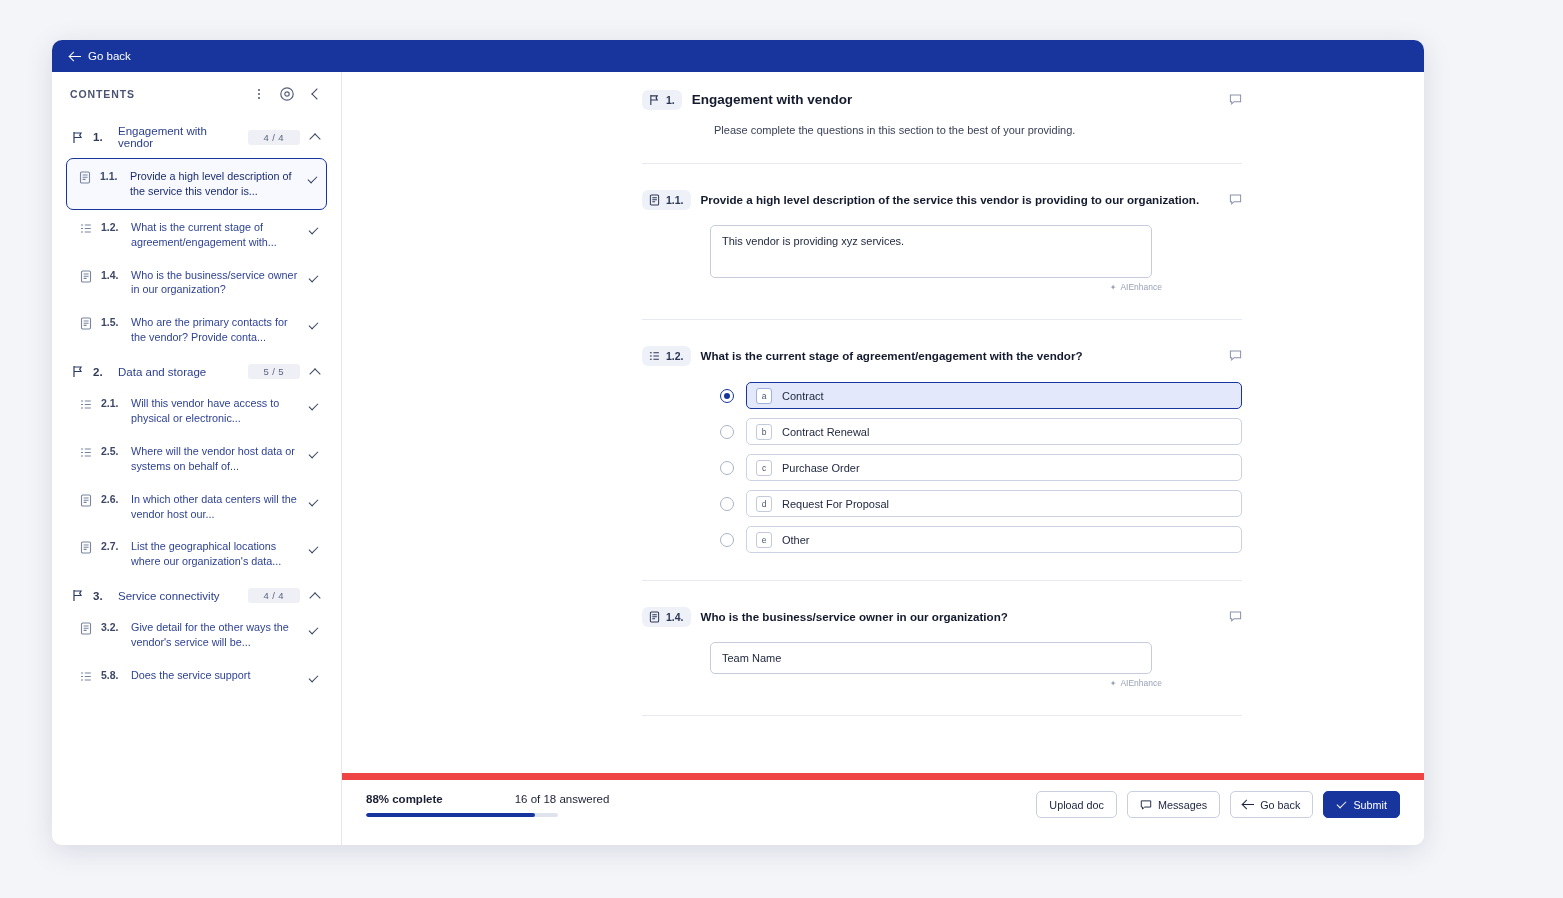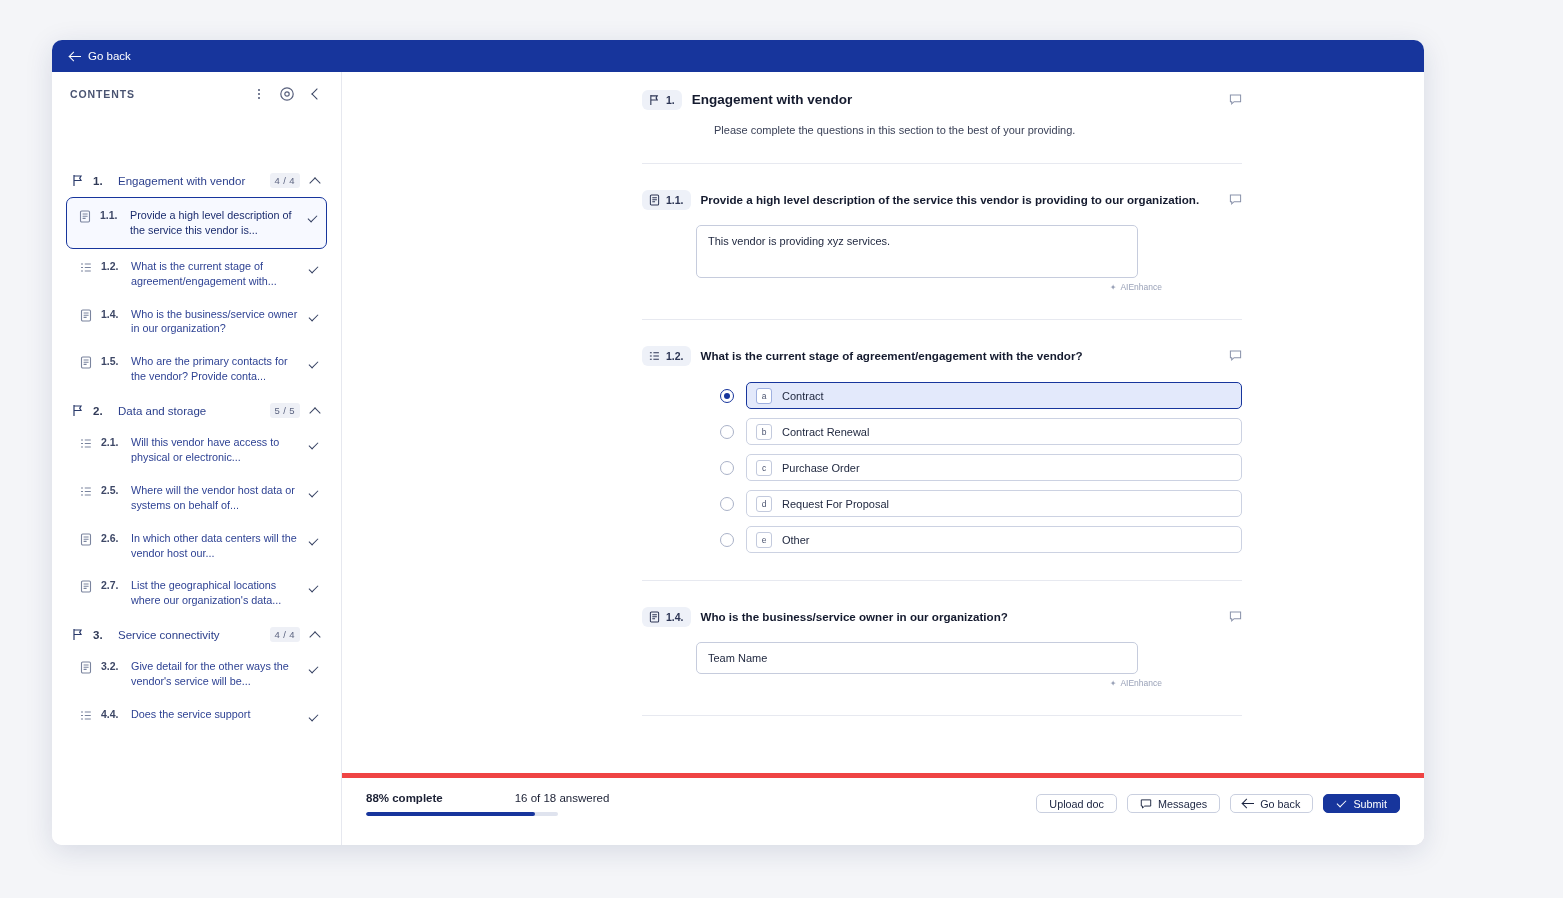--- a/index.html
+++ b/index.html
@@ -51,21 +51,20 @@
   .body-row { flex: 1; display: flex; min-height: 0; }
 
   
   .sidebar {
     width: 290px;
     flex: 0 0 290px;
     background: #ffffff;
     border-right: 1px solid #e6e8ef;
     display: flex; flex-direction: column;
     min-height: 0;
-    gap: 48px;
   }
   .sidebar-header {
     height: 44px; flex: 0 0 44px;
     display: flex; align-items: center;
     padding: 0 16px 0 18px;
     gap: 8px;
   }
   .sidebar-title {
     font-size: 10.5px; letter-spacing: 0.9px;
     color: #4a5472; font-weight: 600; flex: 1;
@@ -82,21 +81,21 @@
   .section-row {
     display: flex; align-items: center; gap: 9px;
     padding: 9px 6px 9px 6px;
     cursor: pointer;
   }
   .flag-ico { color: #2a3a6b; display: flex; }
   .sec-num { font-size: 11.5px; color: #303a57; font-weight: 600; width: 16px;}
   .sec-label { font-size: 11.5px; color: #2b3f8c; flex: 1; }
   .sec-count {
     font-size: 9.5px; color: #5c6480; background: #eef0f6;
-    border-radius: 3px; padding: 2px 5px; letter-spacing: .4px;
+    border-radius: 3px; padding: 2px 16px; letter-spacing: .4px;
   }
   .chev {
     width: 12px; height: 12px; position: relative; color: #3a4563;
   }
   .chev::after {
     content: ""; position: absolute; left: 2px; top: 4px;
     width: 7px; height: 7px;
     border-left: 1.4px solid currentColor; border-top: 1.4px solid currentColor;
     transform: rotate(45deg);
   }
@@ -151,21 +150,21 @@
   .sec-title { font-size: 13.5px; font-weight: 700; color: #141a2e; padding-top: 2px;}
   .sec-desc { font-size: 11px; color: #3a4157; margin: 14px 0 0 72px; }
   .divider { height: 1px; background: #e7e9f0; margin: 27px 0 0 0; }
 
   .q-block { padding-top: 26px; position: relative; }
   .q-head { display: flex; align-items: flex-start; gap: 10px; }
   .q-title { font-size: 11.6px; font-weight: 700; color: #141a2e; padding-top: 3px; flex:1;}
   .comment-ico { color: #8a93ab; flex: 0 0 auto; margin-top: 2px; }
 
   .answer-box {
-    margin: 15px 0 0 54px;
+    margin: 15px 0 0 68px;
     width: 442px;
     border: 1px solid #c6ccdd;
     border-radius: 5px;
     padding: 9px 11px;
     font-size: 11px; color: #222a41;
     position: relative;
     background: #fff;
   }
   .answer-box.tall { height: 53px; }
   .ai-enhance {
@@ -199,38 +198,38 @@
   .opt-key {
     width: 16px; height: 16px; border: 1px solid #c3cadd; border-radius: 3px;
     display: flex; align-items: center; justify-content: center;
     font-size: 8.5px; color: #4b5470; background: #fff;
   }
   .opt-box.sel .opt-key { border-color: #9fb0e0; }
 
   
   .footer {
     height: 72px; flex: 0 0 72px;
-    border-top: 5px solid #ef4444;
+    border-top: 7px solid #ef4444;
     display: flex; align-items: center;
     padding: 0 24px 16px 24px;
     background: #fff;
   }
   .progress-wrap { width: 360px; }
   .progress-line { display: flex; align-items: baseline; gap: 72px; }
   .pct { font-size: 11.5px; color: #1b2034; font-weight: 700; }
   .answered { font-size: 11.5px; color: #1b2034; }
   .bar {
     margin-top: 8px; width: 192px; height: 4px;
     background: #dfe3ee; border-radius: 2px; overflow: hidden;
   }
   .bar > i { display: block; height: 100%; background: #17359c; border-radius: 2px; }
   .footer-spacer { flex: 1; }
   .btns { display: flex; gap: 10px; align-items: center; }
   .btn {
-    height: 19px; border: 1px solid #c9cfdf; border-radius: 5px;
+    height: 27px; border: 1px solid #c9cfdf; border-radius: 5px;
     background: #fff; color: #1b2440; font-size: 10.8px;
     display: flex; align-items: center; gap: 6px;
     padding: 0 12px; cursor: pointer; white-space: nowrap;
   }
   .btn.primary { background: #17359c; border-color: #17359c; color: #fff; justify-content: center; }
   .mini-ico { display: inline-flex; }
 </style>
 </head>
 <body>
 
@@ -404,21 +403,21 @@
           <span class="q-num">3.2.</span>
           <span class="q-text">Give detail for the other ways the vendor's service will be...</span>
           <span class="q-check"><span class="check-ico"></span></span>
         </div>
         <div class="q-item">
           <span class="q-ico">
             <svg width="12" height="13" viewBox="0 0 12 13" fill="none" stroke="currentColor" stroke-width="1.1">
                 <path d="M1 3h2M1 6.5h2M1 10h2M4.8 3h6M4.8 6.5h6M4.8 10h6"></path>
               </svg>
           </span>
-          <span class="q-num">4.4.</span>
+          <span class="q-num">5.8.</span>
           <span class="q-text">Does the service support</span>
           <span class="q-check"><span class="check-ico"></span></span>
         </div>
 
       </div>
     </div>
 
     <div class="main">
       <div class="main-scroll">
         <div class="content-col">

